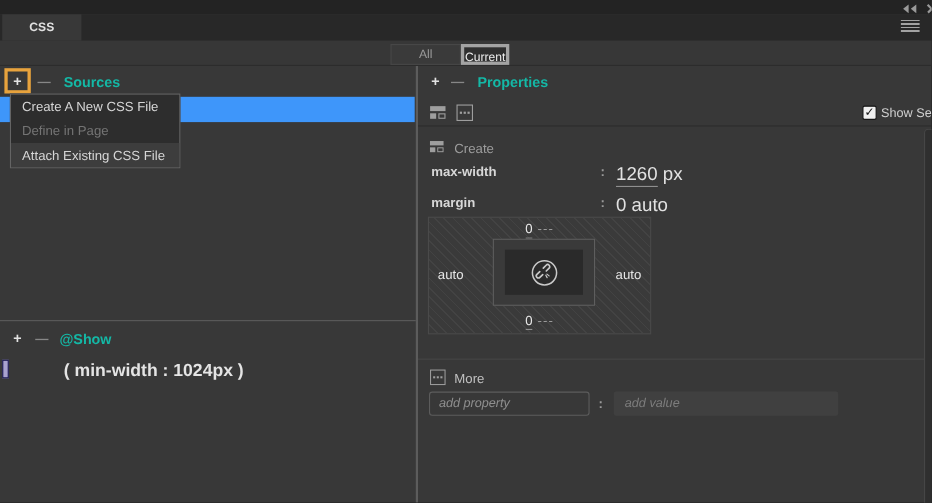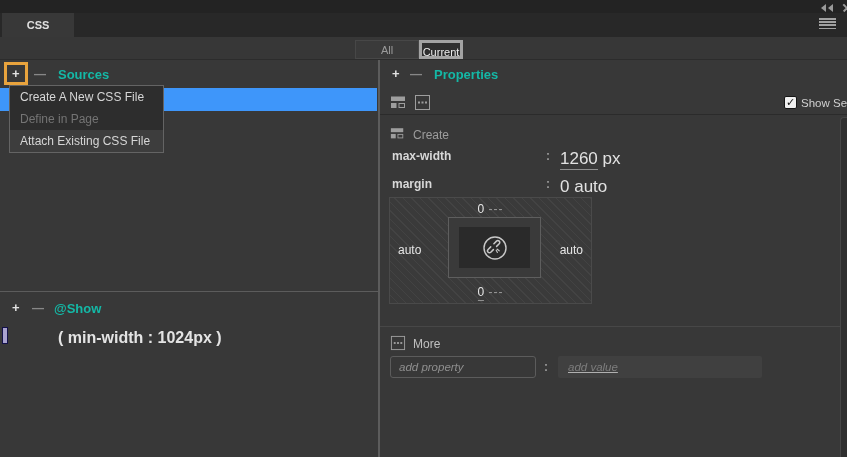--- a/index.html
+++ b/index.html
@@ -63,21 +63,21 @@
   .dg-val{font-size:12px;color:#e6e6e6;cursor:text;}
   .inner-box{left:58px;top:19px;width:93px;height:61px;background:#3a3a3a;border:1px solid #5e5e5e;box-sizing:border-box;}
   .inner-dark{left:10px;top:9px;width:71px;height:41px;background:#2a2a2a;display:flex;align-items:center;justify-content:center;}
   .rowdiv2{left:0;top:266px;width:467px;height:1px;background:#474747;}
   .in-prop{position:absolute;left:10px;top:296px;width:146px;height:22px;box-sizing:border-box;
            background:#383838;border:1px solid #5c5c5c;border-radius:3px;color:#bdbdbd;
            font-style:italic;font-size:11.5px;padding:0 8px;outline:none;font-family:inherit;}
   .in-prop::placeholder{color:#8f8f8f;font-style:italic;}
   .in-val{position:absolute;left:178px;top:296px;width:204px;height:22px;box-sizing:border-box;
           background:#404040;border:none;border-radius:2px;color:#b0b0b0;
-          font-style:italic;font-size:11.5px;padding:0 10px;outline:none;font-family:inherit;text-decoration:underline;}
+          font-style:italic;font-size:11.5px;padding:0 10px;outline:none;font-family:inherit;}
   .in-val::placeholder{color:#7d7d7d;font-style:italic;}
   .scrollbar{left:840px;top:117px;width:7px;height:340px;background:#2f2f2f;
              border-left:1px solid #464646;border-top:1px solid #464646;border-radius:4px 0 0 0;cursor:pointer;}
 </style>
 </head>
 <body>
 
 <div id="app">
 
   <div class="abs topstrip"></div>

